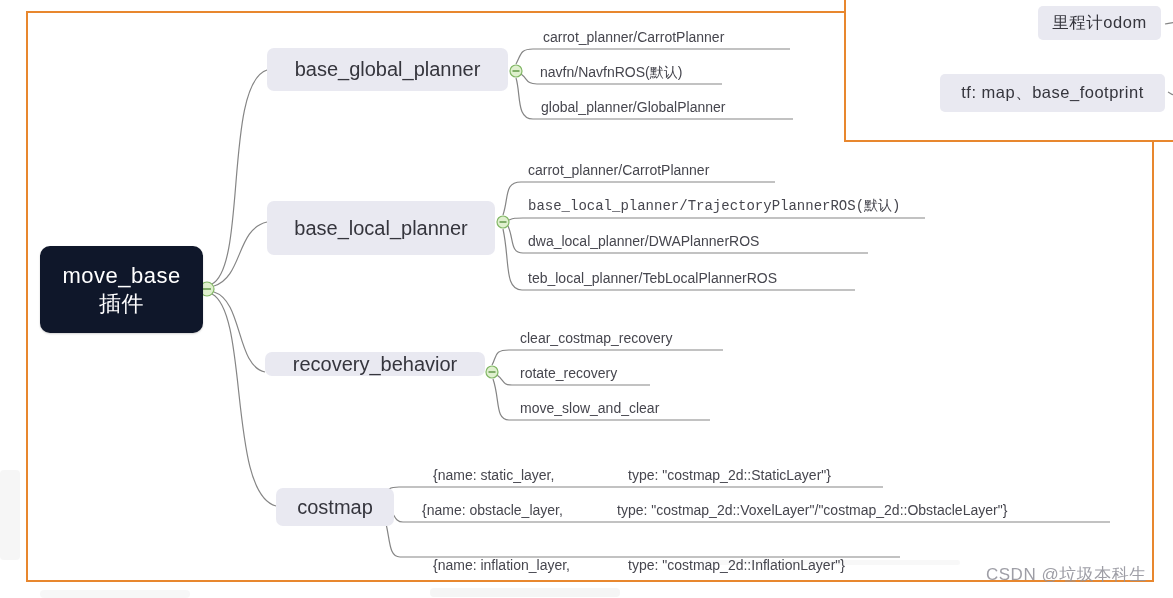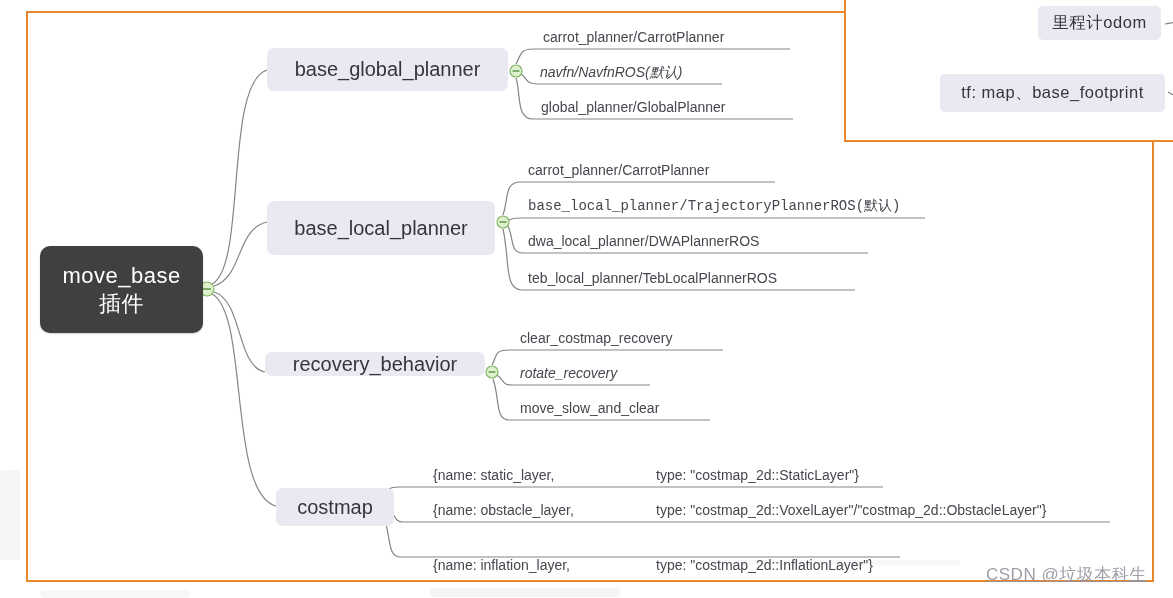--- a/index.html
+++ b/index.html
@@ -12,58 +12,58 @@
   
   .main-frame{
     left:26px;top:11px;width:1124px;height:567px;
     border:2px solid #e8872e;background:transparent;z-index:0;
   }
   
   svg.connectors{left:0;top:0;z-index:1;}
   
   .root-node{
     left:40px;top:246px;width:163px;height:87px;
-    background:#404040;border-radius:10px;color:#ffffff;
+    background:#0f172a;border-radius:10px;color:#ffffff;
     display:flex;flex-direction:column;align-items:center;justify-content:center;
     font-size:22px;line-height:1.25;z-index:2;letter-spacing:.5px;
     box-shadow:0 1px 2px rgba(0,0,0,.18);
   }
   
   .pill{
     background:#e9e9f1;border-radius:7px;color:#35353d;
     display:flex;align-items:center;justify-content:center;
     font-size:20px;z-index:2;white-space:nowrap;
   }
   .pill-b1{left:267px;top:48px;width:241px;height:43px;}
   .pill-b2{left:267px;top:201px;width:228px;height:54px;}
   .pill-b3{left:265px;top:352px;width:220px;height:24px;}
   .pill-b4{left:276px;top:488px;width:118px;height:38px;text-align:center;}
   
   .leaf{
     height:23px;line-height:23px;font-size:14px;color:#46464e;
     white-space:nowrap;z-index:2;
   }
-  .leaf-pair{display:flex;gap:28px;}
+  .leaf-pair{display:flex;}
   .leaf-pair .name-part{width:195px;flex:0 0 195px;}
   
   .overlay-panel{
     left:844px;top:0;width:329px;height:140px;background:#ffffff;
     border-left:2px solid #e8872e;border-bottom:2px solid #e8872e;z-index:5;
   }
   .overlay-pill{
     position:absolute;background:#e9e9f1;border-radius:5px;color:#35353d;
     display:flex;align-items:center;justify-content:center;
     font-size:16.5px;white-space:nowrap;letter-spacing:.5px;
   }
   .ov-odom{left:192px;top:6px;width:123px;height:34px;}
   .ov-tf{left:94px;top:74px;width:225px;height:38px;}
   
   .watermark{
     left:986px;top:563px;z-index:6;font-size:17px;color:rgba(148,148,156,0.9);
-    white-space:nowrap;letter-spacing:.5px;text-decoration:underline;
+    white-space:nowrap;letter-spacing:.5px;
   }
   
   .artifact{background:#ececec;border-radius:4px;z-index:0;}
 </style>
 </head>
 <body>
 
 <div class="abs artifact" style="left:0;top:470px;width:20px;height:90px;opacity:.45;"></div>
 <div class="abs artifact" style="left:430px;top:588px;width:190px;height:9px;opacity:.5;"></div>
 <div class="abs artifact" style="left:700px;top:560px;width:260px;height:5px;opacity:.35;"></div>
@@ -133,37 +133,37 @@
   <span>base_local_planner</span>
 </div>
 <div class="abs pill pill-b3">
   <span>recovery_behavior</span>
 </div>
 <div class="abs pill pill-b4">
   <span>costmap</span>
 </div>
 
 <div class="abs leaf" style="left:543px;top:26px;">carrot_planner/CarrotPlanner</div>
-<div class="abs leaf" style="left:540px;top:61px;font-style:italic;">navfn/NavfnROS(默认)</div>
+<div class="abs leaf" style="left:540px;top:61px;">navfn/NavfnROS(默认)</div>
 <div class="abs leaf" style="left:541px;top:96px;">global_planner/GlobalPlanner</div>
 
 <div class="abs leaf" style="left:528px;top:159px;">carrot_planner/CarrotPlanner</div>
 <div class="abs leaf" style="left:528px;top:195px;font-family:Liberation Mono, monospace;">base_local_planner/TrajectoryPlannerROS(默认)</div>
 <div class="abs leaf" style="left:528px;top:230px;">dwa_local_planner/DWAPlannerROS</div>
 <div class="abs leaf" style="left:528px;top:267px;">teb_local_planner/TebLocalPlannerROS</div>
 
 <div class="abs leaf" style="left:520px;top:327px;">clear_costmap_recovery</div>
-<div class="abs leaf" style="left:520px;top:362px;font-style:italic;">rotate_recovery</div>
+<div class="abs leaf" style="left:520px;top:362px;">rotate_recovery</div>
 <div class="abs leaf" style="left:520px;top:397px;">move_slow_and_clear</div>
 
 <div class="abs leaf leaf-pair" style="left:433px;top:464px;">
   <span class="name-part">{name: static_layer,</span>
   <span class="type-part">type: "costmap_2d::StaticLayer"}</span>
 </div>
-<div class="abs leaf leaf-pair" style="left:433px;top:499px;align-items:center;">
+<div class="abs leaf leaf-pair" style="left:422px;top:499px;align-items:center;">
   <span class="name-part">{name: obstacle_layer,</span>
   <span class="type-part">type: "costmap_2d::VoxelLayer"/"costmap_2d::ObstacleLayer"}</span>
 </div>
 <div class="abs leaf leaf-pair" style="left:433px;top:554px;">
   <span class="name-part">{name: inflation_layer,</span>
   <span class="type-part">type: "costmap_2d::InflationLayer"}</span>
 </div>
 
 <div class="abs overlay-panel">
   <div class="overlay-pill ov-odom">

